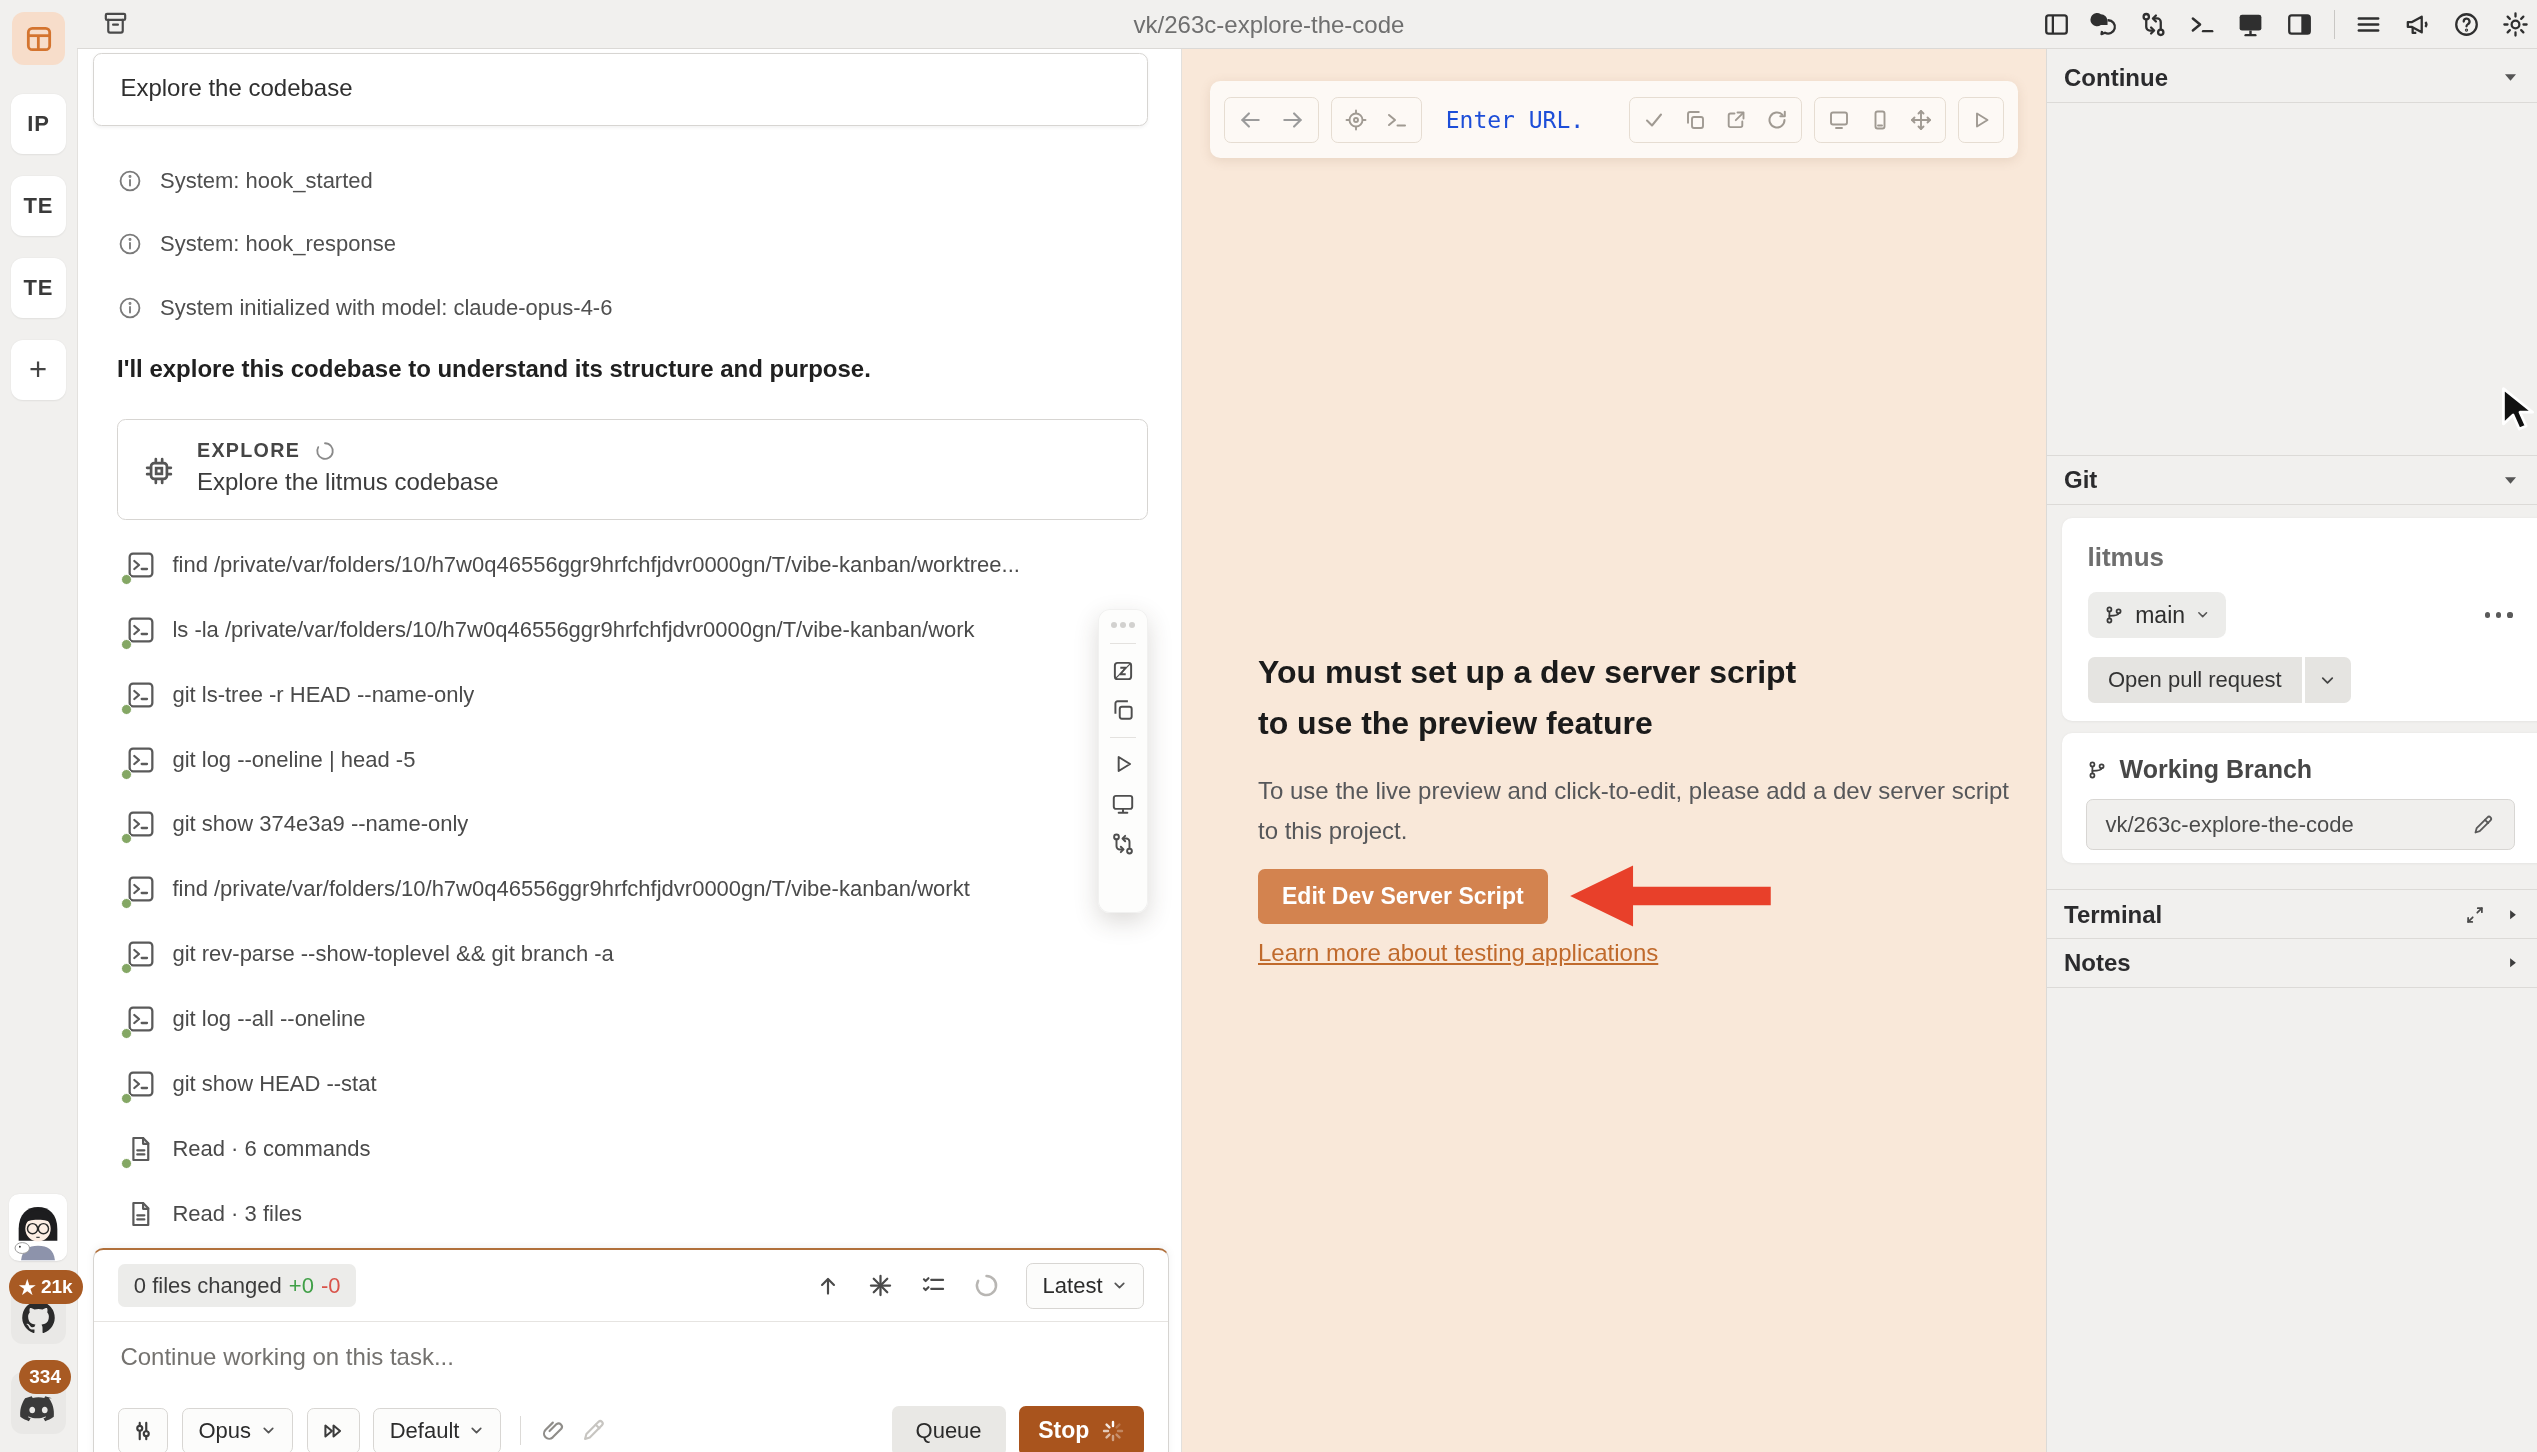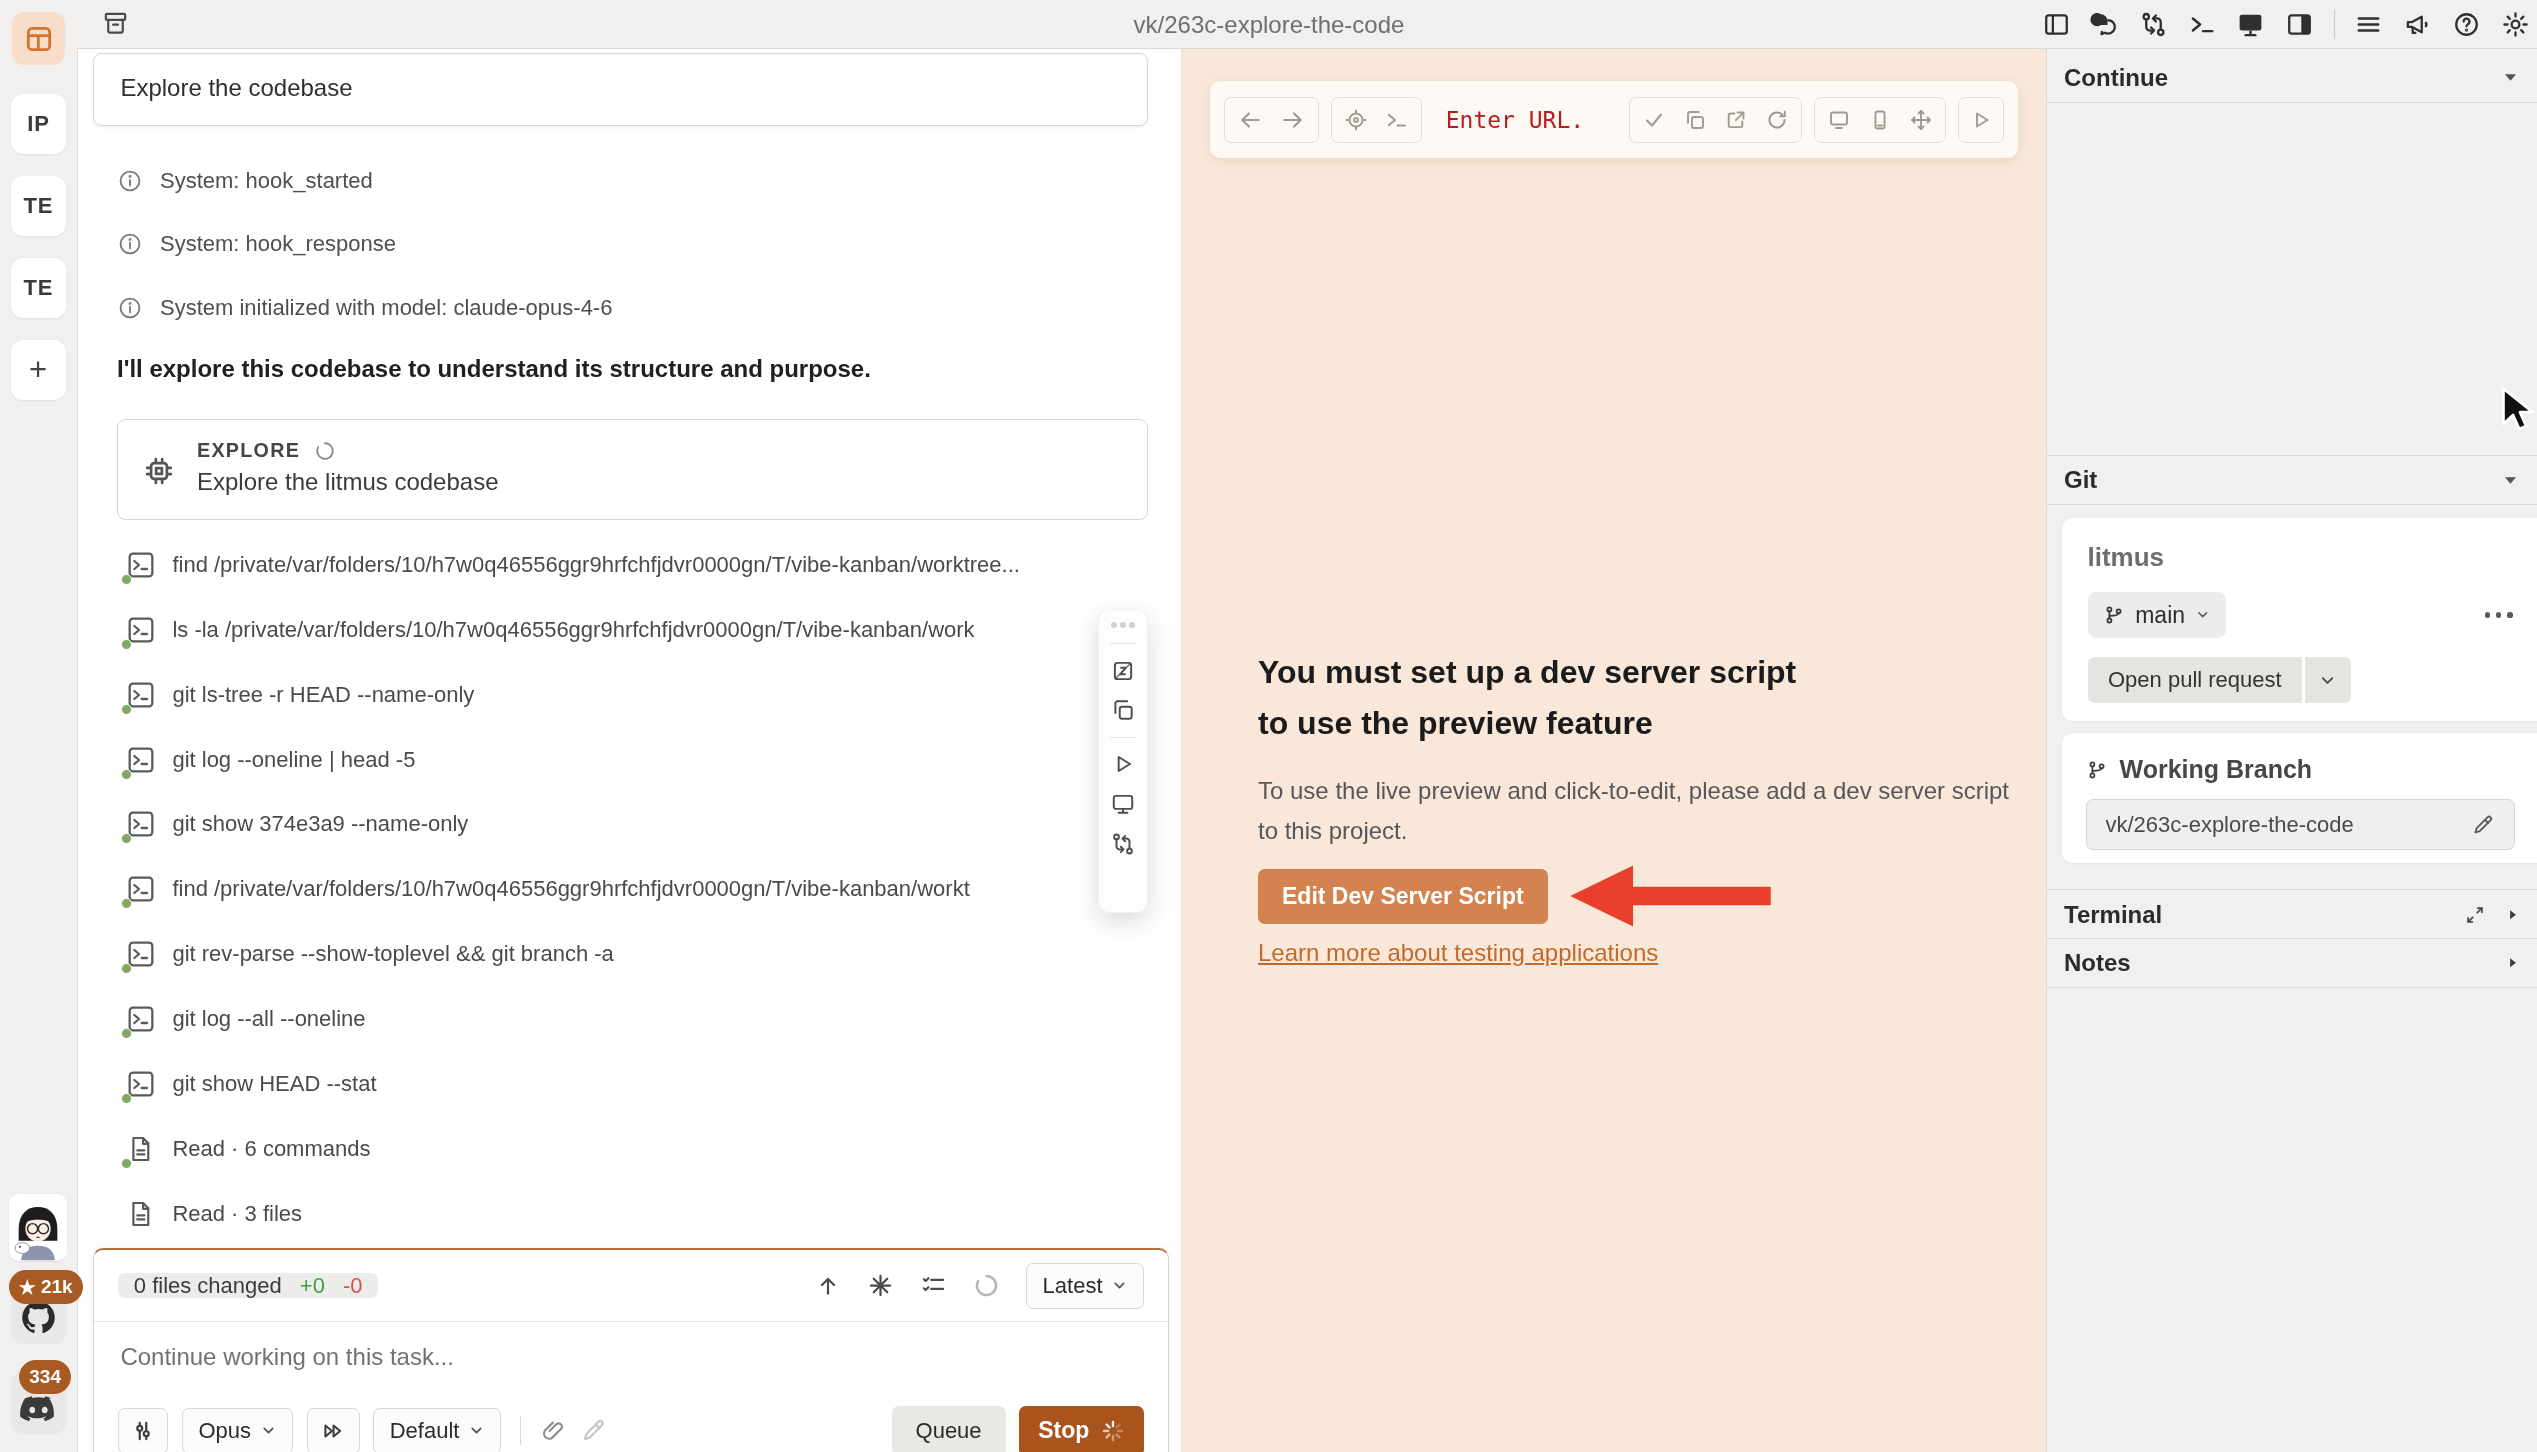--- a/index.html
+++ b/index.html
@@ -67,42 +67,42 @@
   .fl-dots{display:flex;gap:3.4px;margin-bottom:8.5px;}
   .fl-dots i{width:6px;height:6px;border-radius:50%;background:#d2d1cf;}
   .fl-div{width:26px;height:0.9px;background:#e4e2df;margin:6.8px 0;}
   .fl-ic{color:#4e4e4e;margin:6.8px 0;}
   
   .composer{position:absolute;left:15.4px;top:1199px;width:1076px;height:256px;background:#fff;
             border:0.9px solid #d6d4d1;border-top:2.6px solid #b06f3a;border-radius:10.3px 10.3px 0 0;
             box-shadow:0 -1.7px 8.5px rgba(0,0,0,.05);}
   .comp-status{height:72px;display:flex;align-items:center;padding:0 24px;gap:26px;
                border-bottom:0.9px solid #e6e4e1;}
-  .chip{display:flex;align-items:center;gap:18px;background:#ececea;border-radius:6.8px;height:25px;
+  .chip{display:flex;align-items:center;gap:7px;background:#ececea;border-radius:6.8px;height:43px;
         padding:0 15.4px;font-size:22px;margin-right:auto;}
   .chip .b{color:#3b3b3b;} .chip .g{color:var(--additions-green);} .chip .r{color:var(--deletions-red);}
   .st-ic{color:#4a4a4a;}
   .btn-outline{display:flex;align-items:center;gap:8.5px;height:46px;border:0.9px solid #d8d6d3;
                border-radius:6.8px;background:#fcfcfb;padding:0 15.4px;font-size:22px;color:#2c2c2c;}
   .comp-ph{padding:20.5px 0 0 26px;font-size:24px;color:#74726f;}
   .comp-ctrl{position:absolute;left:0;right:0;top:155px;display:flex;align-items:center;
              padding:0 24px;gap:13.7px;height:51px;}
   .vdiv{width:0.9px;height:29px;background:#dcdad7;margin:0 5.1px;}
   .btn-queue{height:50px;border-radius:6.8px;background:#e9e8e5;padding:0 24px;font-size:22px;
              color:#2b2b2b;display:flex;align-items:center;}
   .btn-stop{height:50px;border-radius:6.8px;background:var(--stop-orange);padding:0 19px;font-size:23px;
             font-weight:600;color:#fff;display:flex;align-items:center;gap:12px;}
   
   .pane{position:absolute;left:1182px;top:49px;width:865px;height:1404px;background:var(--peach-bg);}
   .brbar{position:absolute;left:28px;top:32px;width:808px;height:77px;background:#fdf9f5;
          border-radius:10.3px;box-shadow:0 2.6px 10.3px rgba(150,110,80,.16);
          display:flex;align-items:center;padding:0 13.7px;gap:12px;color:#a09a92;}
   .brgrp{border:0.9px solid #e6ddd2;border-radius:6.8px;height:46px;display:flex;align-items:center;
          padding:0 12px;gap:17px;}
-  .url{flex:1;font-family:"DejaVu Sans Mono",monospace;font-size:23px;color:#b91c1c;padding-left:12px;}
+  .url{flex:1;font-family:"DejaVu Sans Mono",monospace;font-size:23px;color:#1d4ed8;padding-left:12px;}
   .ph-title{position:absolute;left:76px;top:598px;font-size:32px;font-weight:700;color:#1b1b1b;
             line-height:51px;}
   .ph-body{position:absolute;left:76px;top:722px;width:769px;font-size:24px;color:#56575a;line-height:40px;}
   .cta{position:absolute;left:76px;top:820px;height:55px;border-radius:6.8px;background:var(--accent-orange);
        color:#fff;font-size:23px;font-weight:600;display:inline-flex;align-items:center;padding:0 24px;}
   .learn{position:absolute;left:76px;top:890px;font-size:24px;color:var(--link-orange);
          text-decoration:underline;}
   
   .side{position:absolute;left:2046px;top:49px;width:491px;height:1404px;background:#f1f0ee;
         border-left:0.9px solid #dcdad7;}

